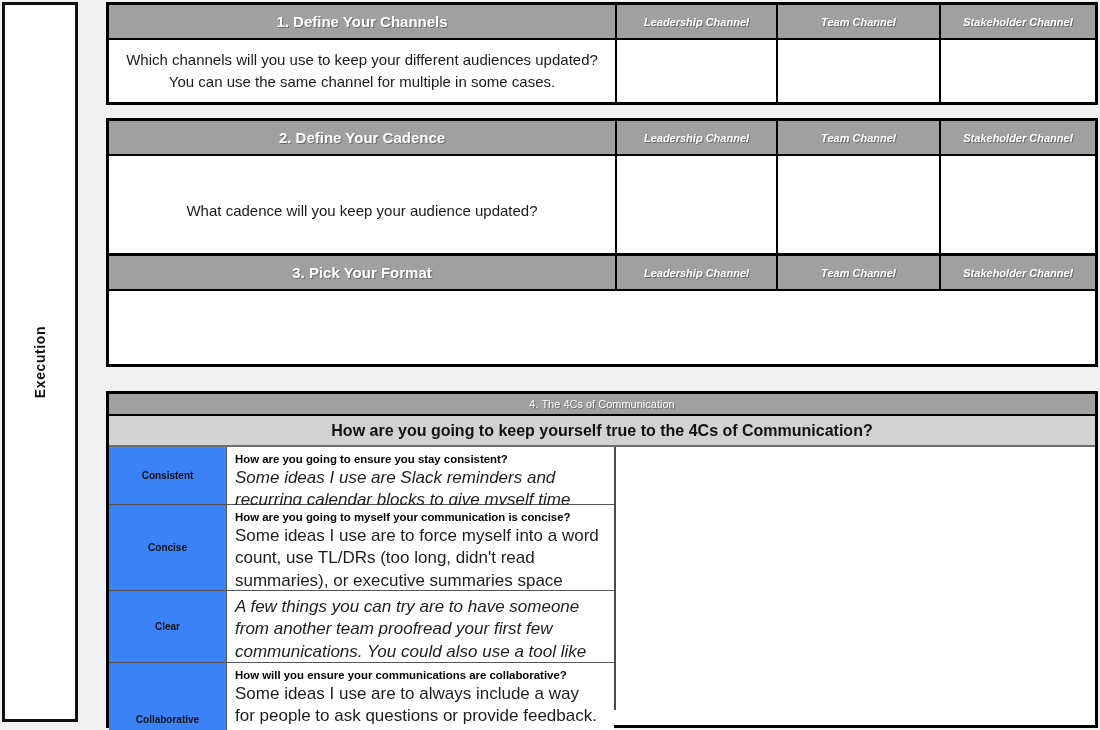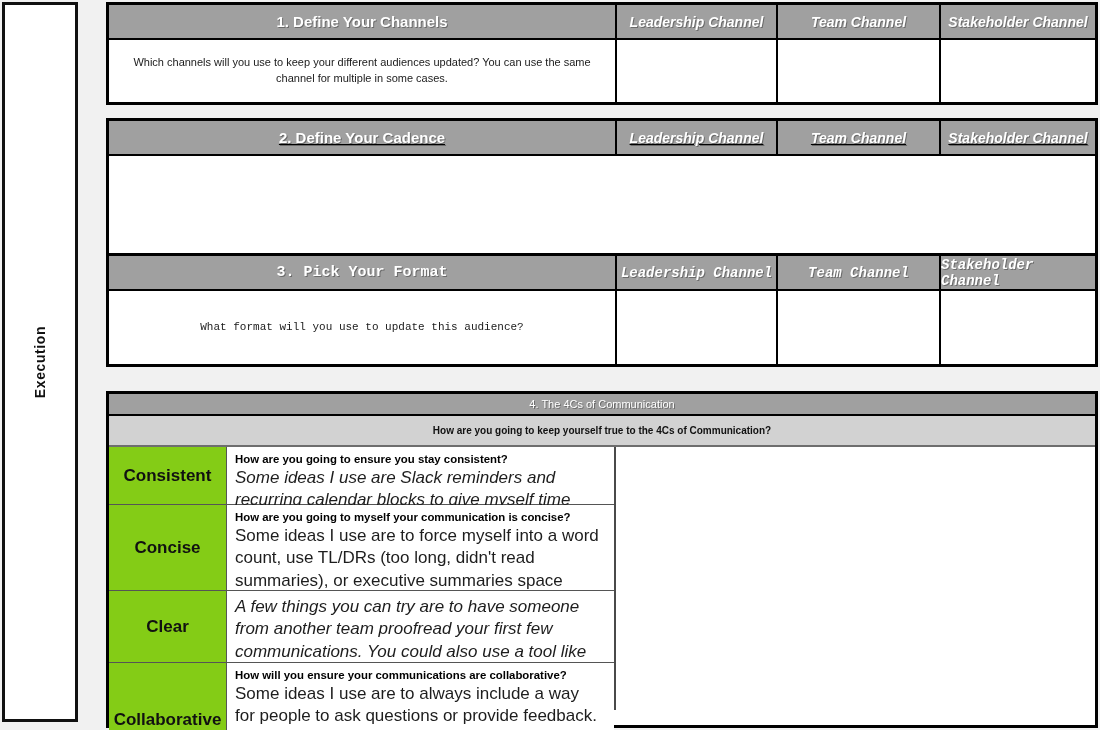--- a/index.html
+++ b/index.html
@@ -38,22 +38,22 @@
 
   
   .section {
     position: absolute;
     left: 106px;
     width: 992px;
     border: 3px solid #000000;
     background: #ffffff;
   }
   #sec1 { top: 2px;   height: 103px; }
-  #sec2 { top: 118px; height: 150px; text-decoration: underline; }
-  #sec3 { top: 253px; height: 114px; font-family: Liberation Mono, monospace; }
+  #sec2 { top: 118px; height: 150px; }
+  #sec3 { top: 253px; height: 114px; }
   #sec4 { top: 391px; height: 337px; }
 
   
   .sec-header-row {
     display: flex;
     height: 35px;
     background: #a0a0a0;
     border-bottom: 2px solid #000000;
   }
   .sec-title {
@@ -64,21 +64,21 @@
     color: #ffffff;
     font-size: 15px;
     font-weight: bold;
     text-shadow: 1px 1px 0 #6b6b6b;
   }
   .chan-head {
     display: flex;
     align-items: center;
     justify-content: center;
     color: #ffffff;
-    font-size: 14px;
+    font-size: 11px;
     font-weight: bold;
     font-style: italic;
     text-shadow: 1px 1px 0 #6b6b6b;
     border-left: 2px solid #000000;
   }
   .c1 { flex: 0 0 161px; }
   .c2 { flex: 0 0 163px; }
   .c3 { flex: 1 1 auto; }
 
   
@@ -86,21 +86,21 @@
     display: flex;
     height: calc(100% - 35px);
   }
   .prompt-cell {
     flex: 0 0 506px;
     display: flex;
     align-items: center;
     justify-content: center;
     padding: 24px 14px;
     text-align: center;
-    font-size: 11px;
+    font-size: 15px;
     line-height: 1.45;
     color: #1a1a1a;
   }
   .answer-cell {
     border-left: 2px solid #000000;
     background: #ffffff;
   }
 
   
   .sec4-title {
@@ -114,21 +114,21 @@
     font-weight: normal;
     text-shadow: 1px 1px 0 #6b6b6b;
     border-bottom: 2px solid #000000;
   }
   .sec4-sub {
     height: 31px;
     background: #d2d2d2;
     display: flex;
     align-items: center;
     justify-content: center;
-    font-size: 10px;
+    font-size: 16px;
     font-weight: bold;
     color: #111111;
     border-bottom: 2px solid #6e6e6e;
   }
   .sec4-body {
     display: flex;
     height: calc(100% - 68px);
   }
   .cs-left {
     flex: 0 0 505px;
@@ -144,25 +144,25 @@
     display: flex;
     border-bottom: 1.5px solid #555555;
   }
   .cs-row:last-child { border-bottom: none; }
   .cs-row.r1 { height: 58px; }
   .cs-row.r2 { height: 86px; }
   .cs-row.r3 { height: 72px; }
   .cs-row.r4 { flex: 1 1 auto; }
   .cs-label {
     flex: 0 0 118px;
-    background: #84cc16;
-    display: flex;
-    align-items: center;
-    justify-content: center;
-    font-size: 17px;
+    background: #3b82f6;
+    display: flex;
+    align-items: center;
+    justify-content: center;
+    font-size: 10px;
     font-weight: bold;
     color: #111111;
     border-right: 1.5px solid #555555;
   }
   .cs-text {
     flex: 1 1 auto;
     background: #ffffff;
     padding: 5px 12px 4px 8px;
   }
   .cs-q {
@@ -203,35 +203,35 @@
     </div>
   </div>
 
   <div class="section" id="sec2">
     <div class="sec-header-row">
       <div class="sec-title">2. Define Your Cadence</div>
       <div class="chan-head c1">Leadership Channel</div>
       <div class="chan-head c2">Team Channel</div>
       <div class="chan-head c3">Stakeholder Channel</div>
     </div>
+    <div class="sec-body-row">
+      <div class="prompt-cell">What cadence will you keep your audience updated?</div>
+      <div class="answer-cell c1"></div>
+      <div class="answer-cell c2"></div>
+      <div class="answer-cell c3"></div>
+    </div>
   </div>
 
   <div class="section" id="sec3">
     <div class="sec-header-row">
       <div class="sec-title">3. Pick Your Format</div>
       <div class="chan-head c1">Leadership Channel</div>
       <div class="chan-head c2">Team Channel</div>
       <div class="chan-head c3">Stakeholder Channel</div>
     </div>
-    <div class="sec-body-row">
-      <div class="prompt-cell">What format will you use to update this audience?</div>
-      <div class="answer-cell c1"></div>
-      <div class="answer-cell c2"></div>
-      <div class="answer-cell c3"></div>
-    </div>
   </div>
 
   <div class="section" id="sec4">
     <div class="sec4-title">4. The 4Cs of Communication</div>
     <div class="sec4-sub">How are you going to keep yourself true to the 4Cs of Communication?</div>
     <div class="sec4-body">
       <div class="cs-left">
 
         <div class="cs-row r1">
           <div class="cs-label">Consistent</div>

